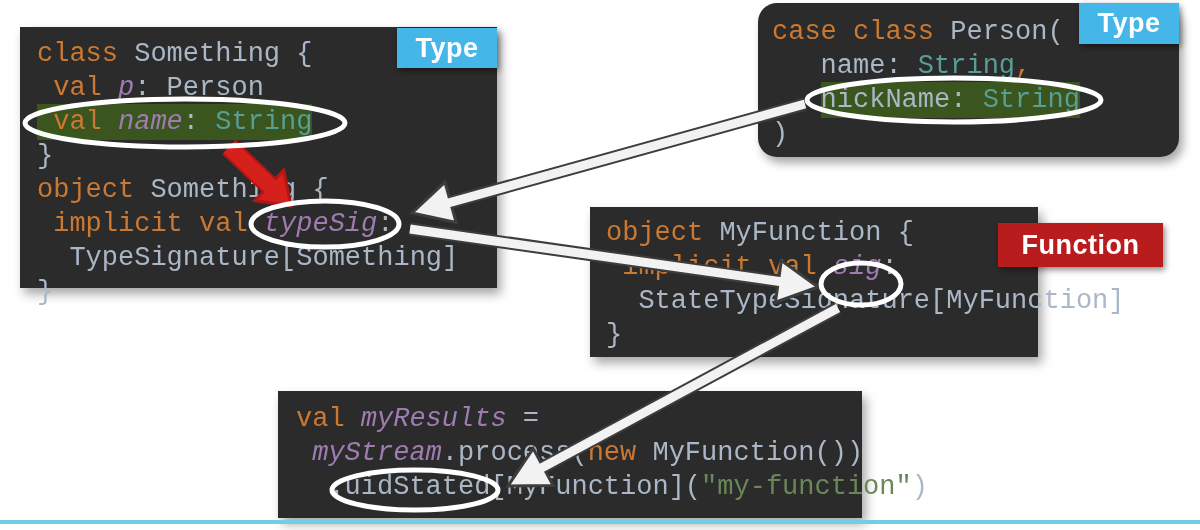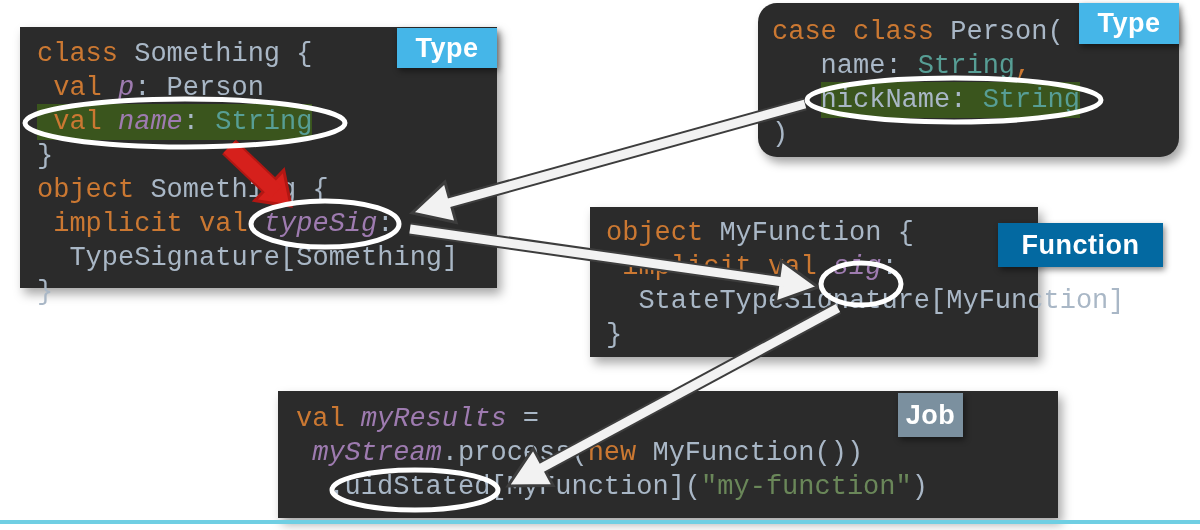--- a/index.html
+++ b/index.html
@@ -24,25 +24,24 @@
       <pre class="code" style="padding: 10px 0px 0px 17px;"><div class="code-line"><span class="tok-kw">class</span><span class="tok-pl"> Something {</span></div><div class="code-line"><span class="tok-pl"> </span><span class="tok-kw">val </span><span class="tok-fld">p</span><span class="tok-pl">: Person</span></div><div class="code-line"><span class="tok-pl hl"> </span><span class="tok-kw hl">val </span><span class="tok-fld hl">name</span><span class="tok-pl hl">: </span><span class="tok-typ hl">String</span></div><div class="code-line"><span class="tok-pl">}</span></div><div class="code-line"><span class="tok-kw">object</span><span class="tok-pl"> Something {</span></div><div class="code-line"><span class="tok-pl"> </span><span class="tok-kw">implicit val </span><span class="tok-fld">typeSig</span><span class="tok-pl">:</span></div><div class="code-line"><span class="tok-pl">  TypeSignature[Something]</span></div><div class="code-line"><span class="tok-pl">}</span></div></pre>
     </div>
     <div class="badge" style="left: 397px; top: 28px; width: 100px; height: 40px; background: rgb(69, 182, 232);">Type</div>
     <div class="code-box" style="left: 758px; top: 3px; width: 421px; height: 154px; border-radius: 19px;">
       <pre class="code" style="padding: 12px 0px 0px 14px;"><div class="code-line"><span class="tok-kw">case class</span><span class="tok-pl"> Person(</span></div><div class="code-line"><span class="tok-pl">   name: </span><span class="tok-typ">String</span><span class="tok-kw">,</span></div><div class="code-line"><span class="tok-pl">   </span><span class="tok-pl hl">nickName: </span><span class="tok-typ hl">String</span></div><div class="code-line"><span class="tok-pl">)</span></div></pre>
     </div>
     <div class="badge" style="left: 1079px; top: 3px; width: 100px; height: 41px; background: rgb(69, 182, 232);">Type</div>
     <div class="code-box" style="left: 590px; top: 207px; width: 448px; height: 150px;">
       <pre class="code" style="padding: 9px 0px 0px 16px;"><div class="code-line"><span class="tok-kw">object</span><span class="tok-pl"> MyFunction {</span></div><div class="code-line"><span class="tok-pl"> </span><span class="tok-kw">implicit val </span><span class="tok-fld">sig</span><span class="tok-pl">:</span></div><div class="code-line"><span class="tok-pl">  StateTypeSignature[MyFunction]</span></div><div class="code-line"><span class="tok-pl">}</span></div></pre>
     </div>
-    <div class="badge" style="left: 998px; top: 223px; width: 165px; height: 44px; background: #0369a1;">Function</div>
-    <div class="code-box" style="left: 278px; top: 391px; width: 780px; height: 127px;">
+    <div class="badge" style="left: 998px; top: 223px; width: 165px; height: 44px; background: #b91c1c;">Function</div>
+    <div class="code-box" style="left: 278px; top: 391px; width: 584px; height: 127px;">
       <pre class="code" style="padding: 11px 0px 0px 18px;"><div class="code-line"><span class="tok-kw">val </span><span class="tok-fld">myResults</span><span class="tok-pl"> =</span></div><div class="code-line"><span class="tok-pl"> </span><span class="tok-fld">myStream</span><span class="tok-pl">.process(</span><span class="tok-kw">new</span><span class="tok-pl"> MyFunction())</span></div><div class="code-line"><span class="tok-pl">  .uidStated[MyFunction](</span><span class="tok-str">"my-function"</span><span class="tok-pl">)</span></div></pre>
     </div>
-    <div class="badge" style="left: 898px; top: 393px; width: 65px; height: 44px; background: rgb(123, 144, 159);">Job</div>
     <svg id="overlay" viewBox="0 0 1200 530">
       <g>
         <line x1="805" y1="104" x2="440.90869661078244" y2="204.98206633441404" stroke="#3d3d3d" stroke-width="13"></line>
         <polygon points="412,213 444.9323752484664,182.07333415167102 456.15748238028675,222.54550940676643" fill="#f2f2f2" stroke="#3d3d3d" stroke-width="3" stroke-linejoin="miter"></polygon>
         <line x1="805" y1="104" x2="440.90869661078244" y2="204.98206633441404" stroke="#f2f2f2" stroke-width="9"></line>
       </g>
       <g>
         <line x1="410" y1="229" x2="788.2986102841693" y2="282.77774361882797" stroke="#3d3d3d" stroke-width="13"></line>
         <polygon points="818,287 775.4425675787387,302.16129762618544 781.3537265123795,260.5793520240225" fill="#f2f2f2" stroke="#3d3d3d" stroke-width="3" stroke-linejoin="miter"></polygon>
         <line x1="410" y1="229" x2="788.2986102841693" y2="282.77774361882797" stroke="#f2f2f2" stroke-width="9"></line>

